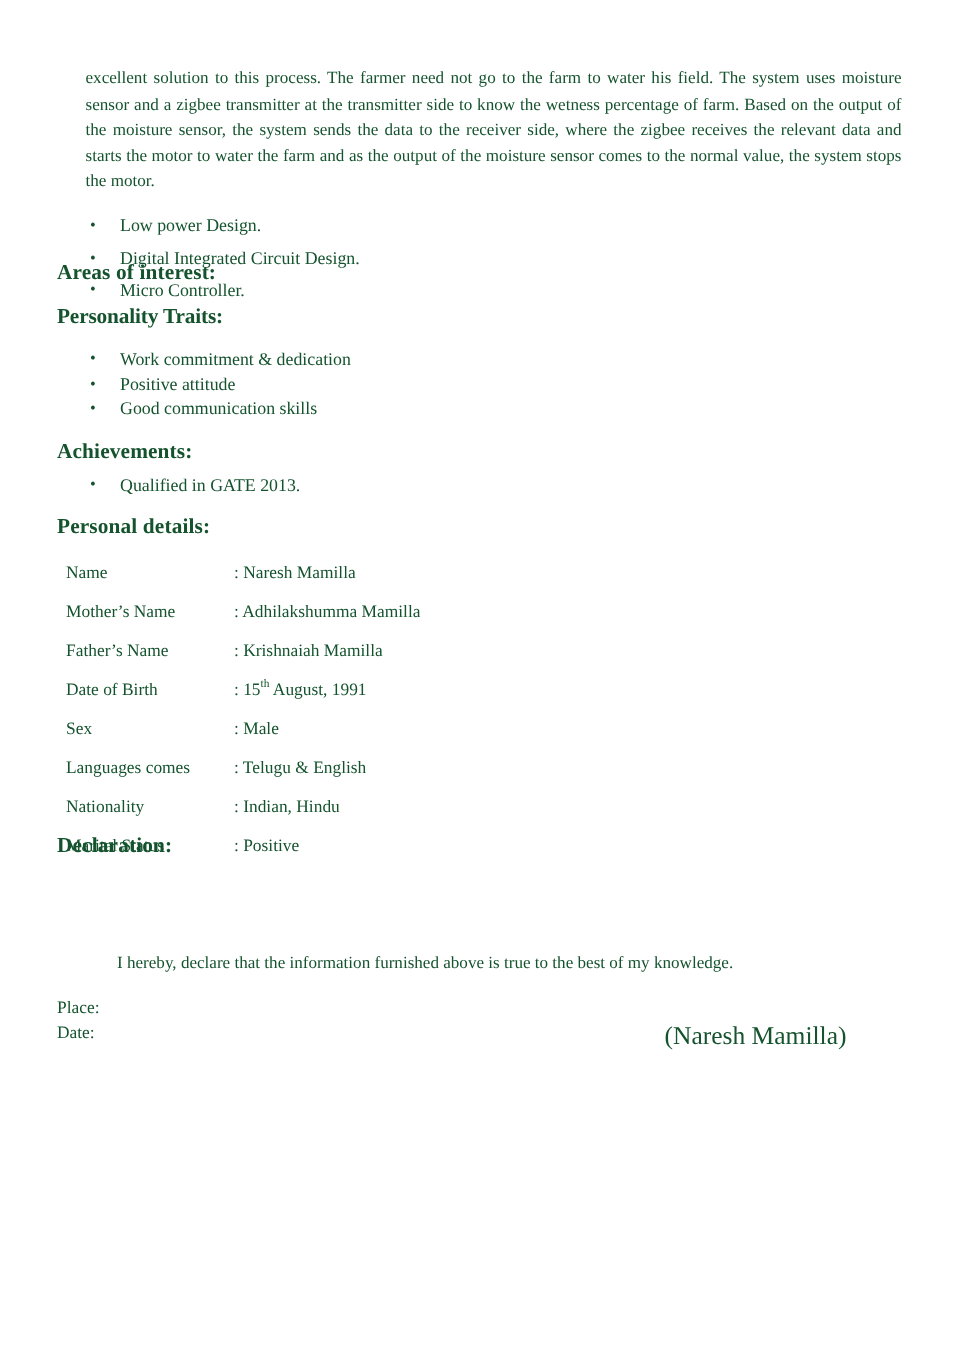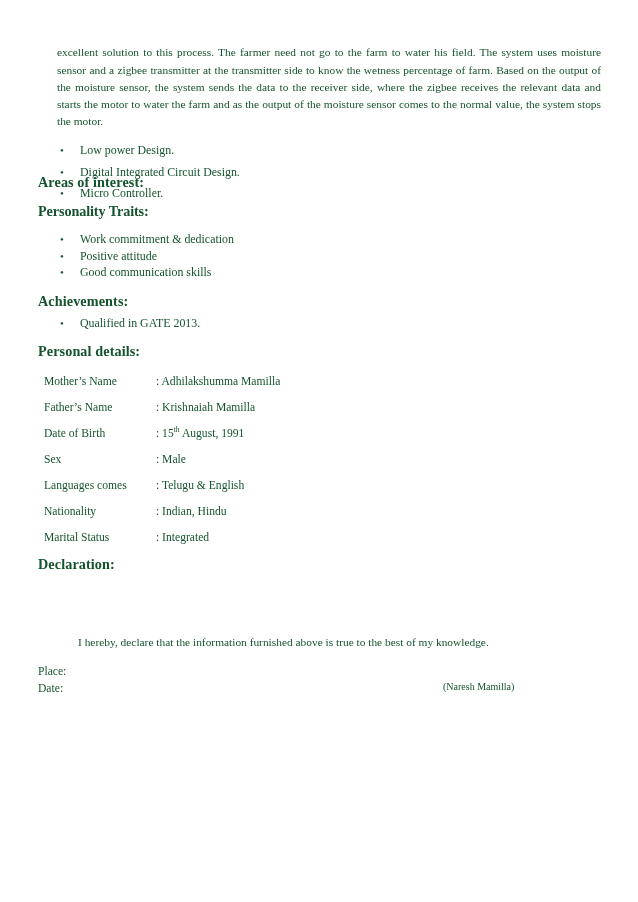--- a/index.html
+++ b/index.html
@@ -101,21 +101,21 @@
     position: absolute;
     left: 38px;
     top: 664px;
     font-size: 11.6px;
     line-height: 16.5px;
   }
   .signoff-name {
     position: absolute;
     left: 443px;
     top: 681px;
-    font-size: 10px;
+    font-size: 17px;
     white-space: nowrap;
   }
 </style>
 </head>
 <body>
 
 <div class="page">
 
   <p class="intro">excellent solution to this process. The farmer need not go to the farm to water his field. The system uses moisture sensor and a zigbee transmitter at the transmitter side to know the wetness percentage of farm. Based on the output of the moisture sensor, the system sends the data to the receiver side, where the zigbee receives the relevant data and starts the motor to water the farm and as the output of the moisture sensor comes to the normal value, the system stops the motor.</p>
 
@@ -160,20 +160,24 @@
       <span class="dot">•</span>
       <span>Qualified  in GATE 2013.</span>
     </li>
   </ul>
 
   <div class="heading" style="top:343px;">Personal details:</div>
 
   <table class="details">
     <tbody>
       <tr>
+        <td class="label">Name</td>
+        <td class="value">: Naresh Mamilla</td>
+      </tr>
+      <tr>
         <td class="label">Mother’s  Name</td>
         <td class="value">: Adhilakshumma  Mamilla</td>
       </tr>
       <tr>
         <td class="label">Father’s Name</td>
         <td class="value">: Krishnaiah  Mamilla</td>
       </tr>
       <tr>
         <td class="label">Date of Birth</td>
         <td class="value"><span>: 15</span><sup>th</sup><span> August,  1991</span></td>
@@ -185,21 +189,21 @@
       <tr>
         <td class="label">Languages  comes</td>
         <td class="value">: Telugu  &amp; English</td>
       </tr>
       <tr>
         <td class="label">Nationality</td>
         <td class="value">: Indian,  Hindu</td>
       </tr>
       <tr>
         <td class="label">Marital  Status</td>
-        <td class="value">: Integrated</td>
+        <td class="value">: Positive</td>
       </tr>
     </tbody>
   </table>
 
   <div class="heading" style="top:556px;">Declaration:</div>
 
   <p class="decl-body">I hereby,  declare  that the information  furnished  above is true to the best of my knowledge.</p>
 
   <div class="signoff">
     <div>Place:</div>

